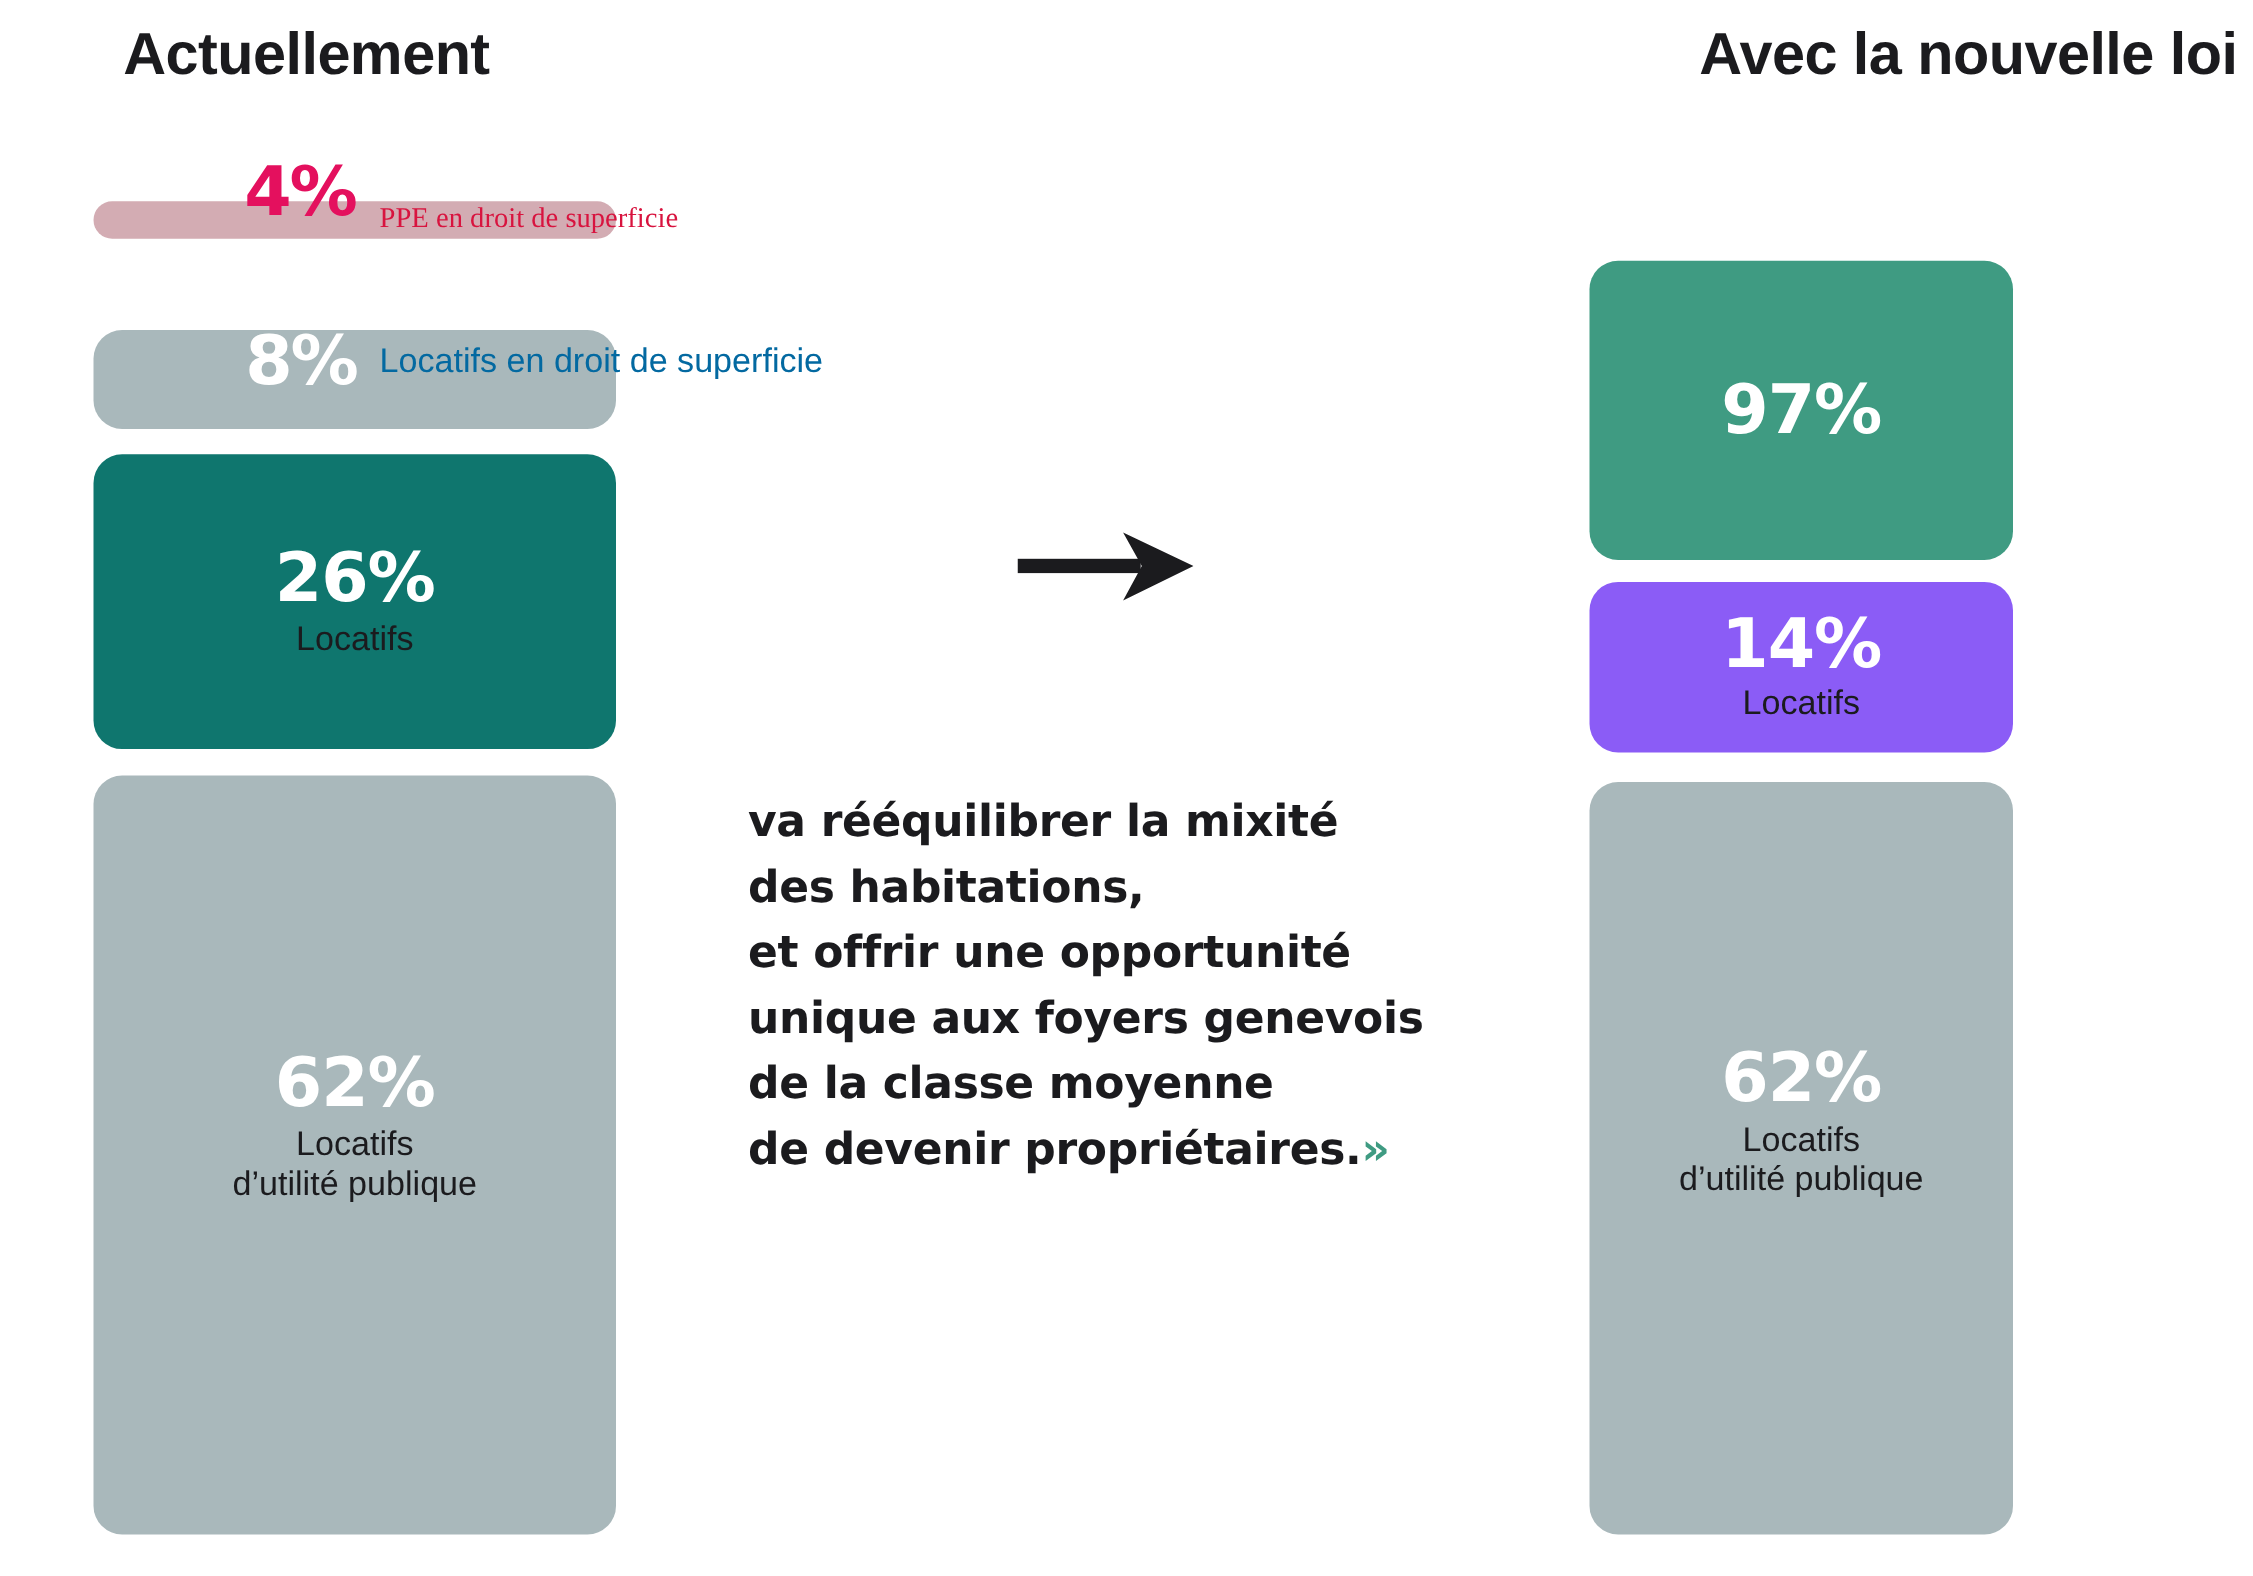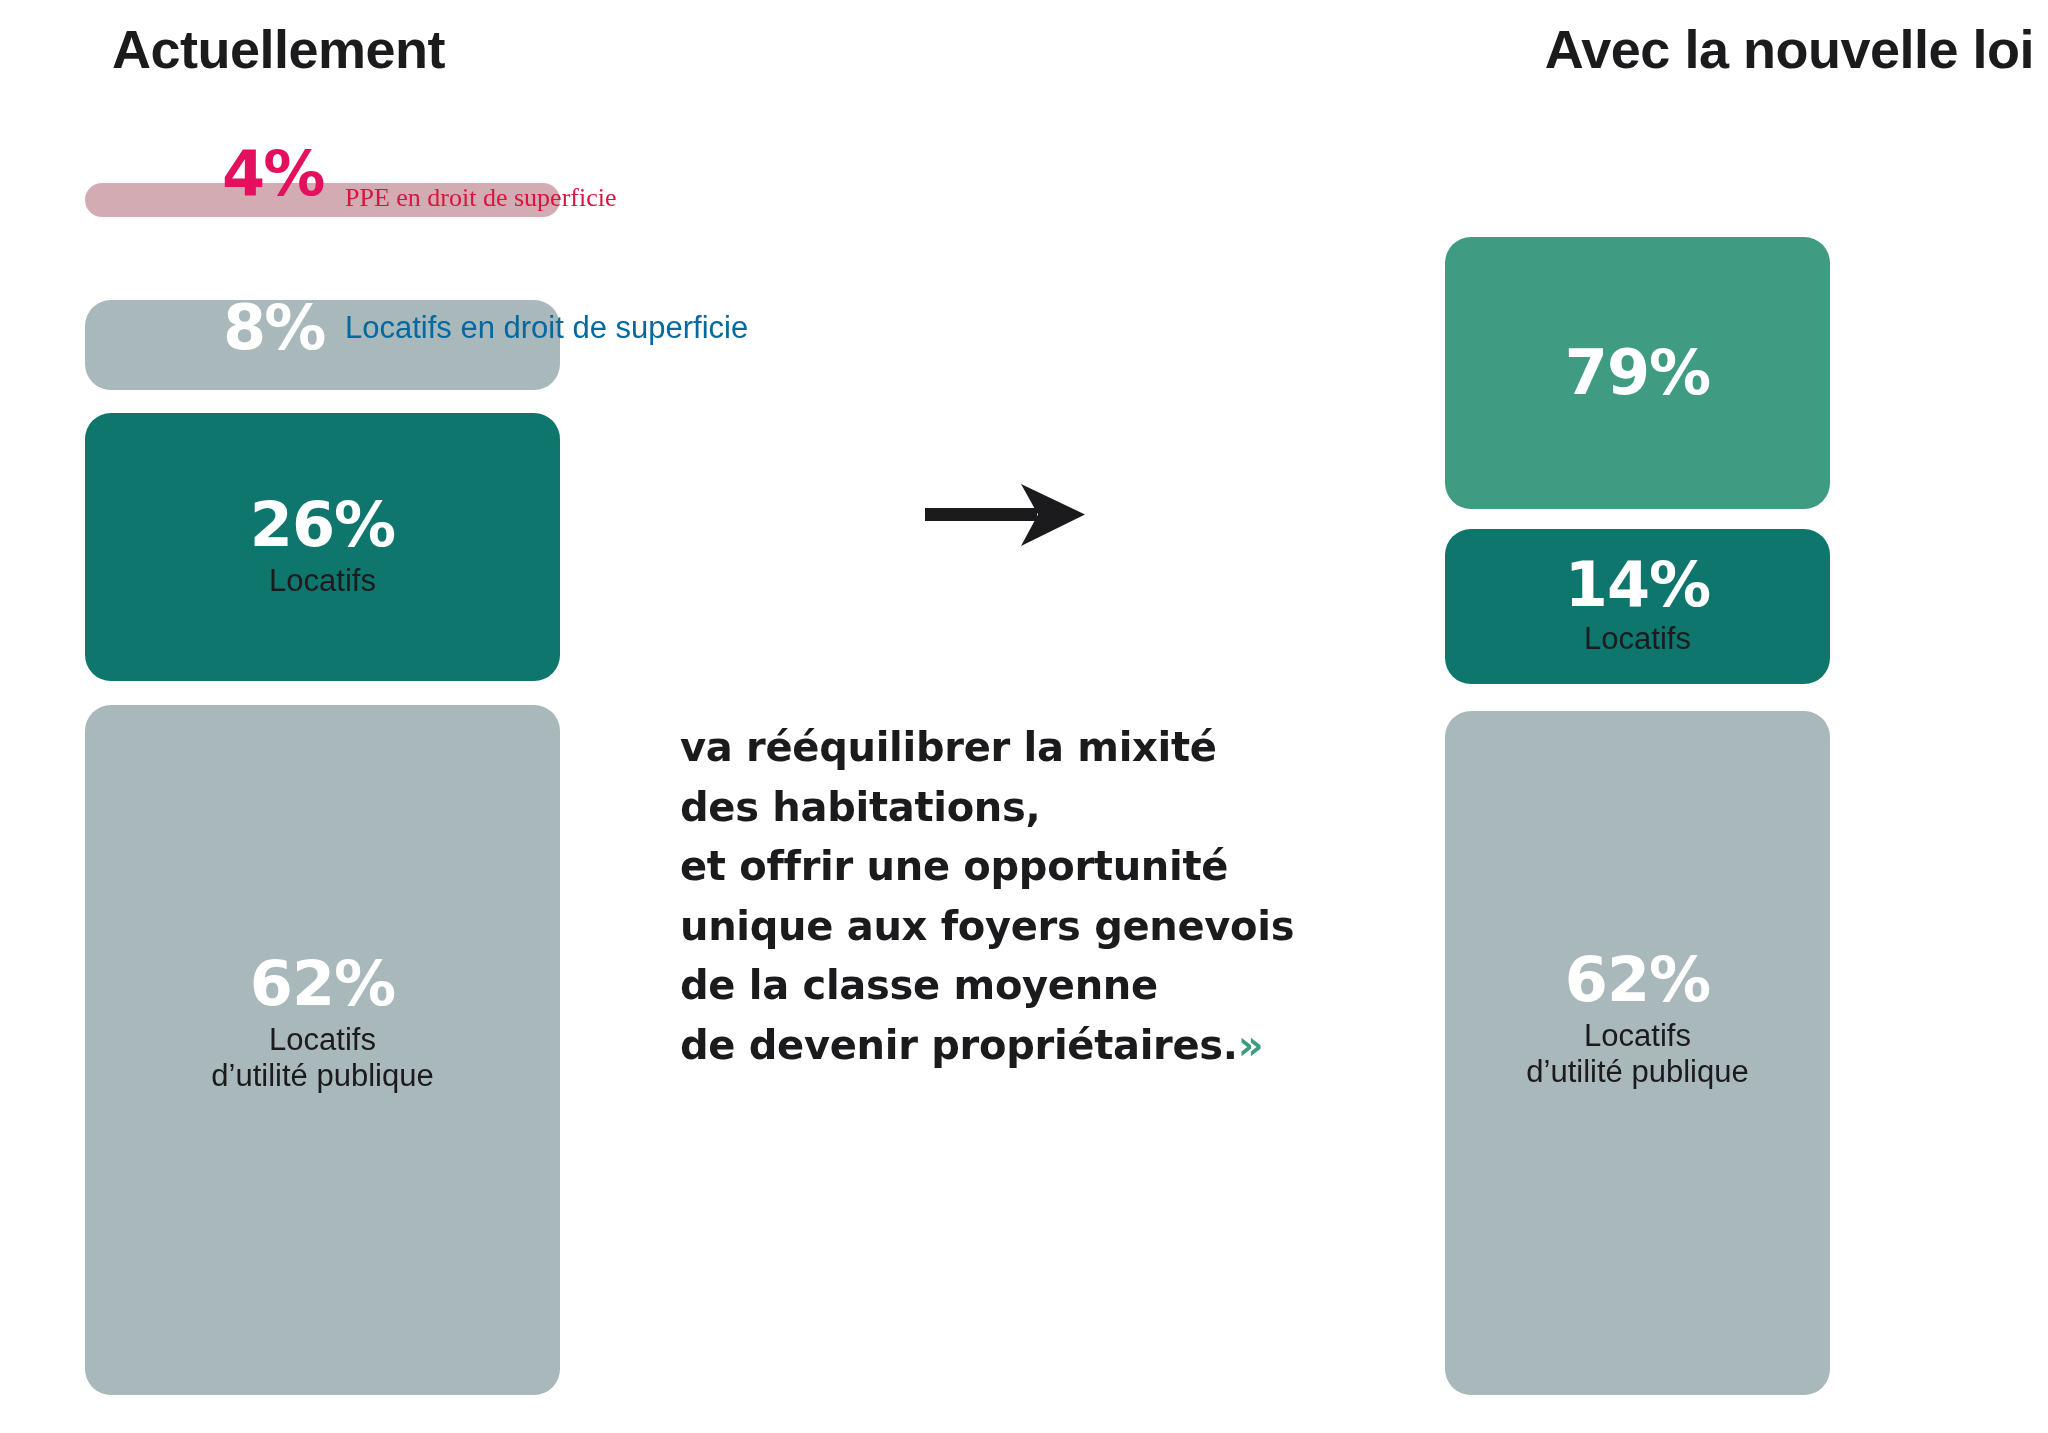--- a/index.html
+++ b/index.html
@@ -126,21 +126,21 @@
     background: #3f9b82;
   }
   #blk-ppe-pp .pct { font-size: 62px; }
   #blk-ppe-pp .cap {
     font-size: 31px; margin-top: 10px;
     color: #ffffff; font-weight: 700;
   }
 
   #blk-right-loc {
     left: 1445px; top: 529px; width: 385px; height: 155px;
-    background: #0f766e;
+    background: #8b5cf6;
   }
   #blk-right-loc .pct { font-size: 62px; }
   #blk-right-loc .cap { font-size: 31px; margin-top: 6px; }
 
   #blk-right-lup {
     left: 1445px; top: 711px; width: 385px; height: 684px;
     background: #a9b8bb;
     justify-content: flex-start;
     padding-top: 240px;
   }
@@ -205,21 +205,21 @@
   </svg>
 
   <div id="center-text"><span>va rééquilibrer la mixité
 des habitations,
 et offrir une opportunité
 unique aux foyers genevois
 de la classe moyenne
 de devenir propriétaires.</span><span id="center-text-closing">»</span></div>
 
   <div class="block" id="blk-ppe-pp">
-    <span class="pct">79%</span>
+    <span class="pct">97%</span>
   </div>
 
   <div class="block" id="blk-right-loc">
     <span class="pct">14%</span>
     <span class="cap">Locatifs</span>
   </div>
 
   <div class="block" id="blk-right-lup">
     <span class="pct">62%</span>
     <span class="cap">Locatifs

